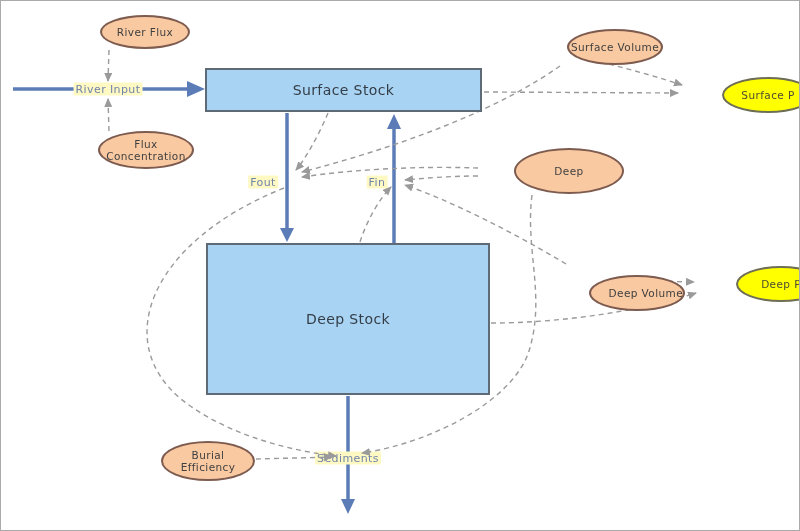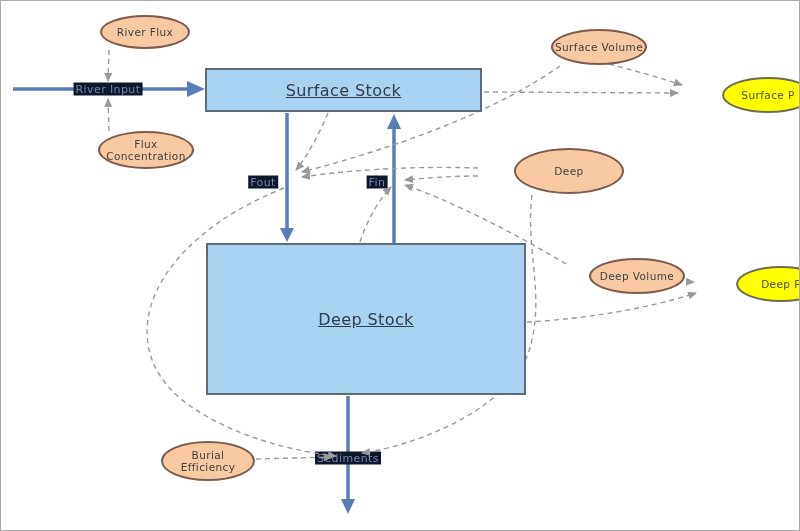--- a/index.html
+++ b/index.html
@@ -20,25 +20,25 @@
     color:#3f3f3f;font-size:10.5px;line-height:1.15;margin-left:36px;
   }
   .ellipse.output{
     background:var(--output_fill);
     border:2px solid var(--output_border);
     color:#4c4c33;
   }
   .stock{
     background:var(--stock_fill);
     border:2px solid var(--stock_border);
-    color:#333d47;font-size:16px;text-decoration:underline;
+    color:#333d47;font-size:14px;
   }
   .flow-label{
     position:absolute;transform:translate(-50%,-50%);
-    background:#0f172a;padding:0 2px;
+    background:#fef9c3;padding:0 2px;
     color:var(--flow_label);font-size:11px;letter-spacing:.4px;white-space:nowrap;
   }
 </style>
 </head>
 <body>
 
 <div id="canvas">
 
   <svg class="layer" width="798" height="529">
     <g stroke="#5b7cb7" stroke-width="3.5" fill="none">
@@ -81,37 +81,37 @@
       <path d="M490,322 C560,322 640,310 695,292"></path>
       <path d="M219,459 L331,456"></path>
       <path d="M283,187 C150,240 110,340 180,398 C225,434 290,450 335,455"></path>
       <path d="M531,194 C524,250 545,295 528,350 C512,400 430,442 361,452"></path>
     </g>
   </svg>
 
   <div class="node stock" style="left:204px;top:67px;width:277px;height:44px;">
     <span>Surface Stock</span>
   </div>
-  <div class="node stock" style="left:205px;top:242px;width:320px;height:152px;">
+  <div class="node stock" style="left:205px;top:242px;width:284px;height:152px;">
     <span>Deep Stock</span>
   </div>
 
   <div class="node ellipse" style="left:63px;top:14px;width:90px;height:34px;">
     <span>River Flux</span>
   </div>
   <div class="node ellipse" style="left:61px;top:130px;width:96px;height:38px;">
     <span>Flux Concentration</span>
   </div>
-  <div class="node ellipse" style="left:514px;top:28px;width:96px;height:36px;">
+  <div class="node ellipse" style="left:530px;top:28px;width:96px;height:36px;">
     <span>Surface Volume</span>
   </div>
   <div class="node ellipse" style="left:477px;top:147px;width:110px;height:46px;">
     <span>Deep</span>
   </div>
-  <div class="node ellipse" style="left:552px;top:257px;width:96px;height:36px;">
+  <div class="node ellipse" style="left:552px;top:274px;width:96px;height:36px;justify-content:flex-end;">
     <span>Deep Volume</span>
   </div>
   <div class="node ellipse" style="left:124px;top:440px;width:94px;height:40px;">
     <span>Burial Efficiency</span>
   </div>
 
   <div class="node ellipse output" style="left:685px;top:76px;width:92px;height:36px;">
     <span>Surface P</span>
   </div>
   <div class="node ellipse output" style="left:699px;top:265px;width:90px;height:36px;">

